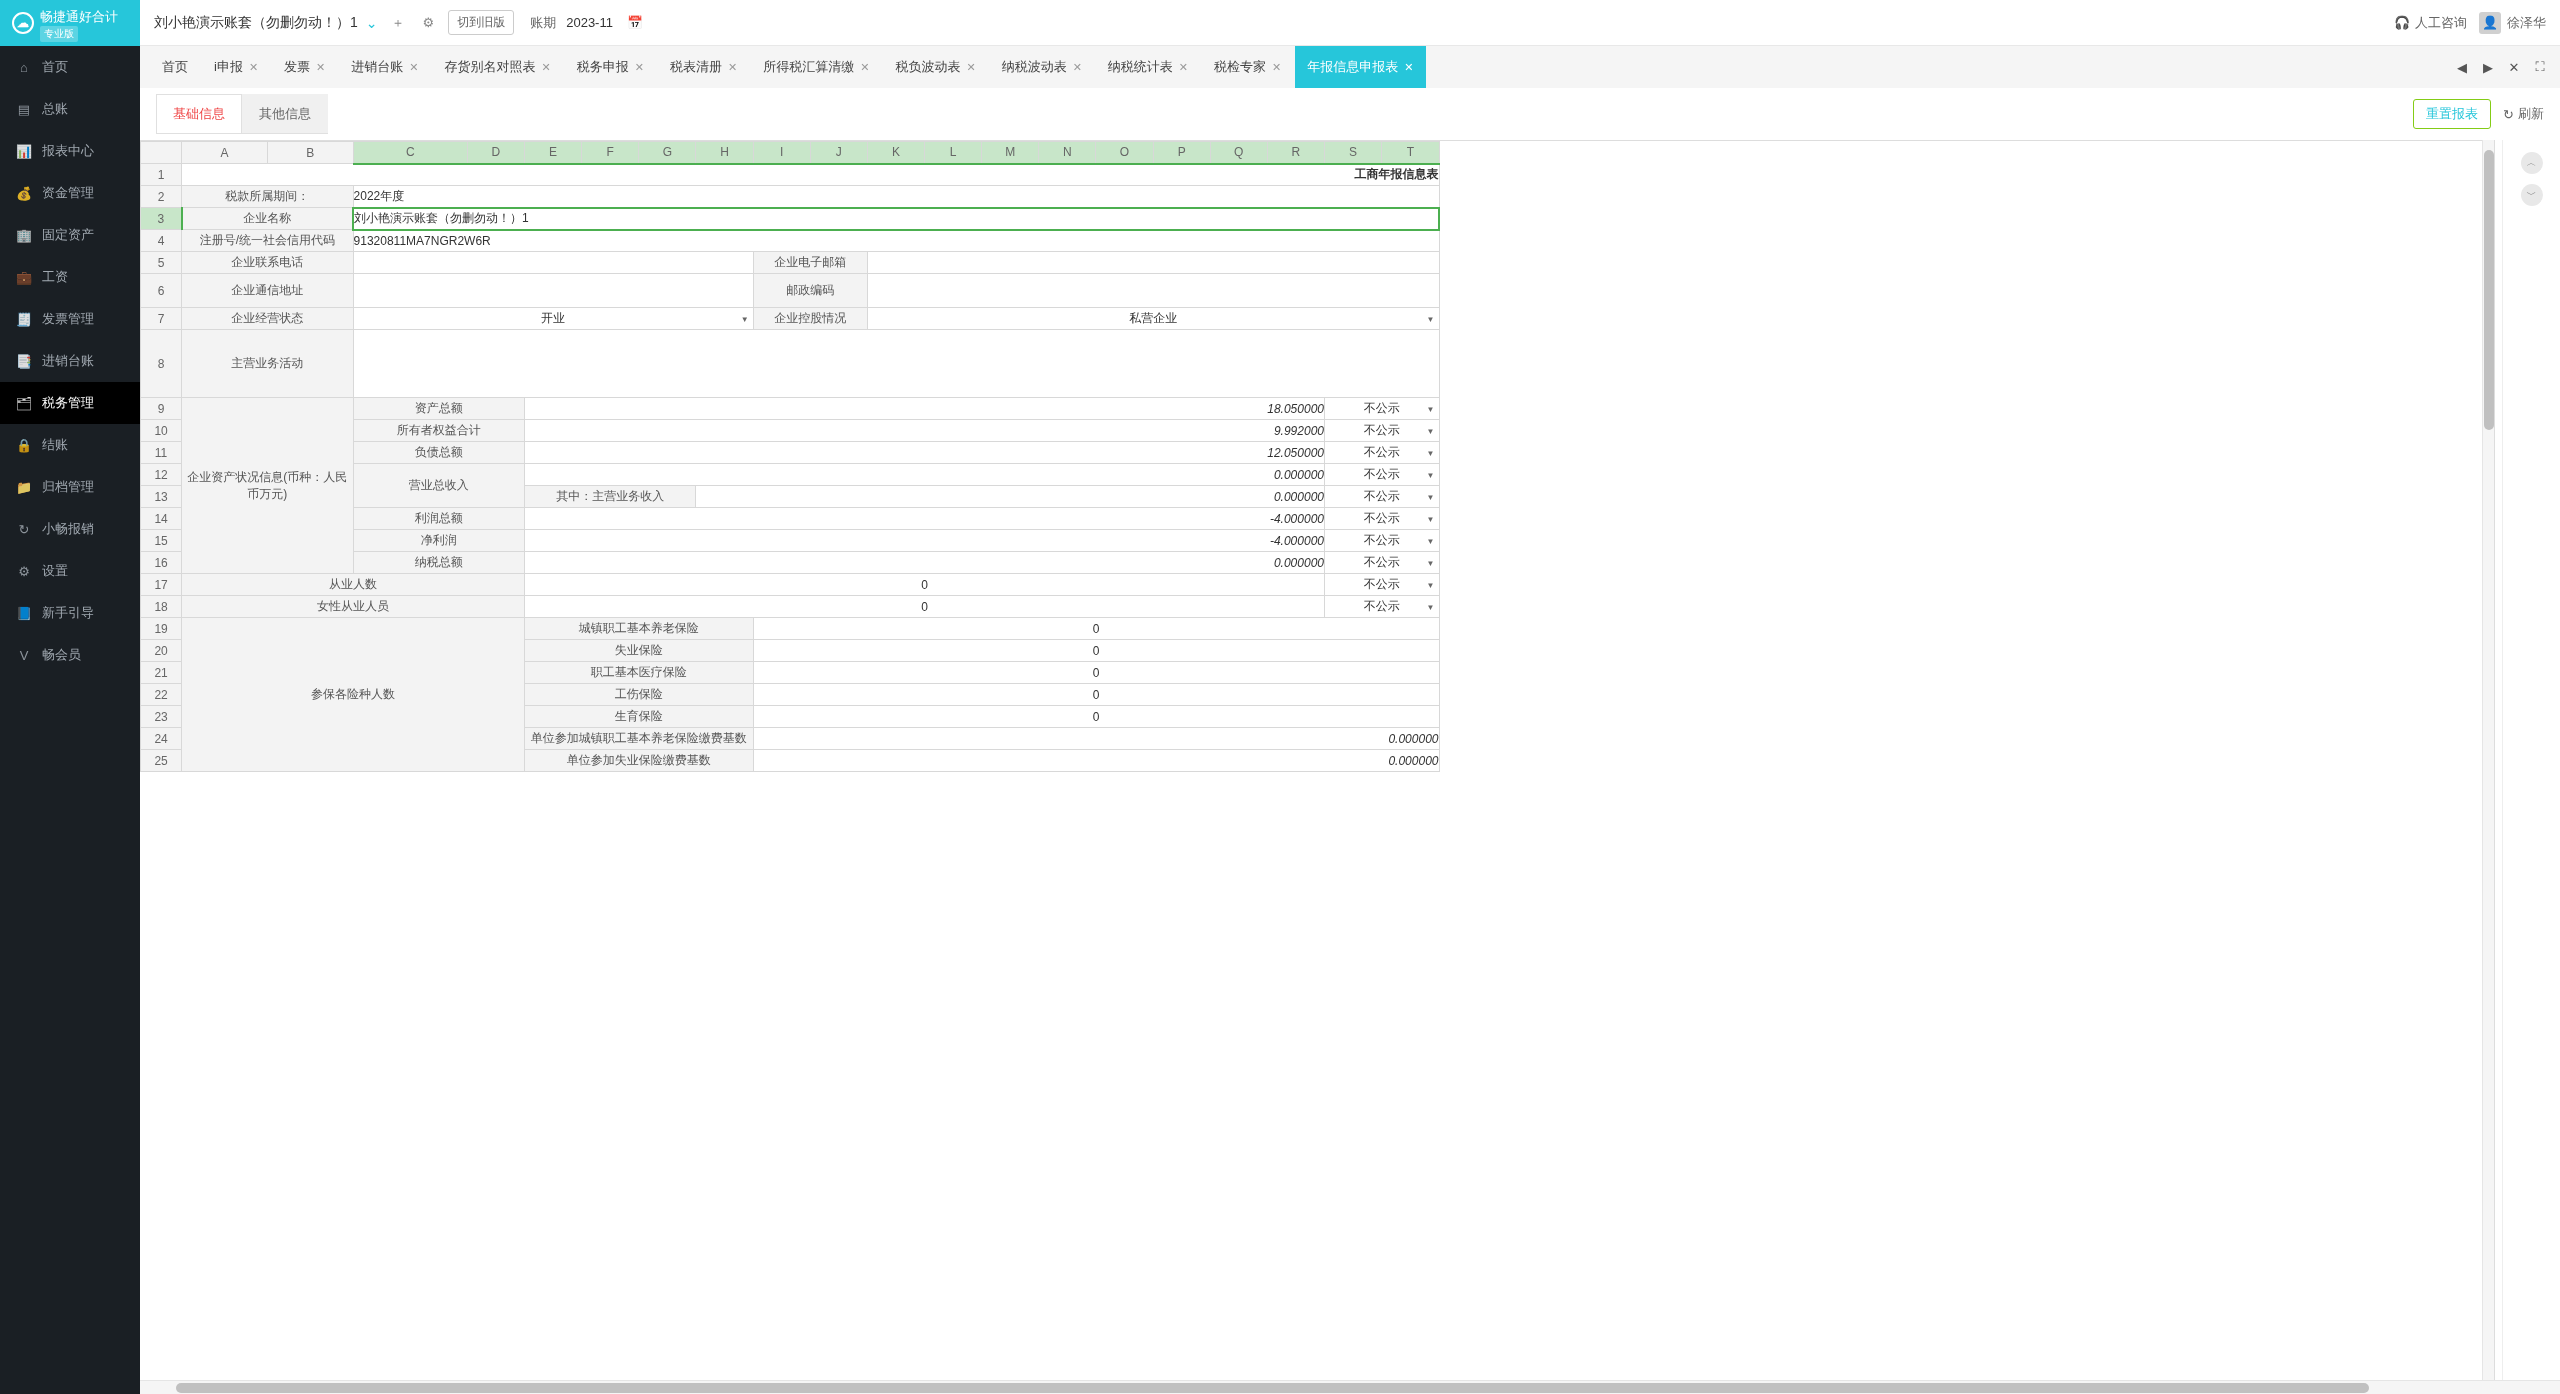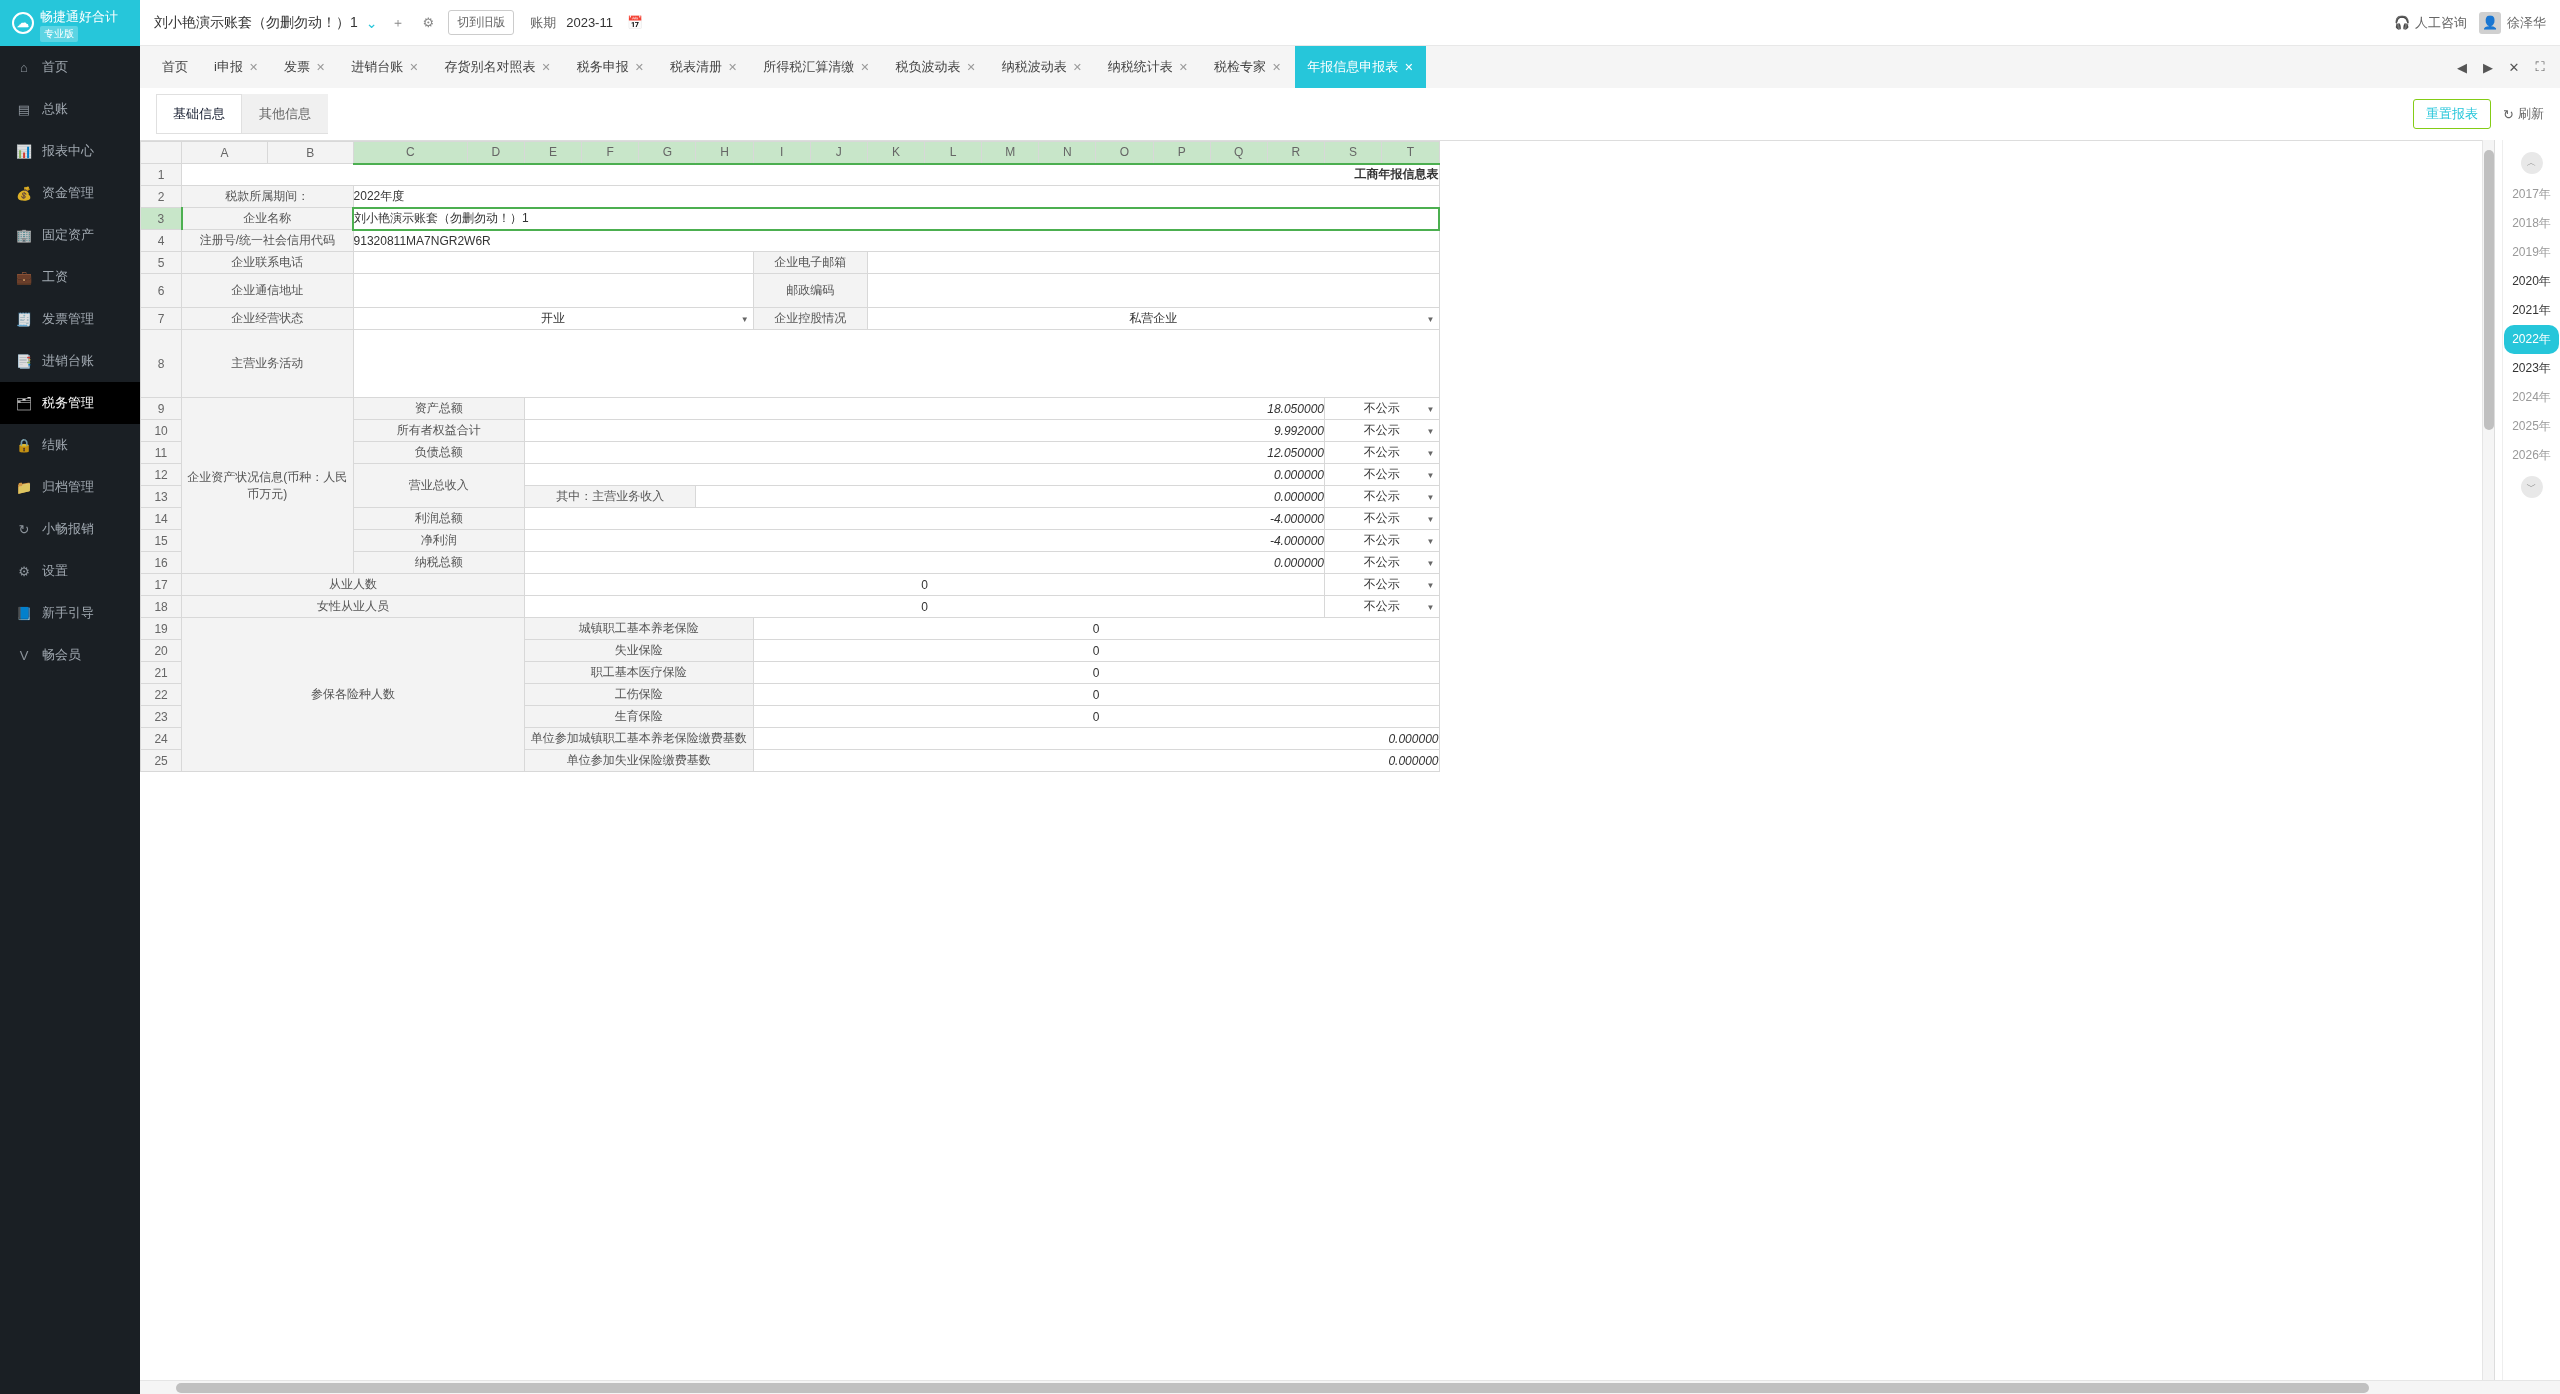--- a/index.html
+++ b/index.html
@@ -40,21 +40,21 @@
 .tab.active { background: #26c6da; color: #fff; }
 .tab .tx { font-size: 11px; color: #999; }
 .tab.active .tx { color: #fff; }
 .tab-ctrl { display: flex; align-items: center; gap: 2px; padding: 0 8px; }
 .tab-ctrl .btn { width: 24px; height: 24px; display: flex; align-items: center; justify-content: center; cursor: pointer; color: #555; }
 
 
 .toolbar { height: 52px; display: flex; align-items: center; padding: 0 16px; gap: 10px; background: #fff; }
 .subtabs { display: flex; border-bottom: 1px solid #e0e0e0; }
 .subtab { padding: 10px 16px; font-size: 13px; color: #666; cursor: pointer; border: 1px solid transparent; border-bottom: none; background: #f0f0f0; }
-.subtab.active { color: #0f172a; background: #fff; border-color: #e0e0e0; }
+.subtab.active { color: #ef4444; background: #fff; border-color: #e0e0e0; }
 .toolbar-right { margin-left: auto; display: flex; align-items: center; gap: 12px; }
 .reset-btn { border: 1px solid #84cc16; color: #26c6da; padding: 5px 12px; border-radius: 3px; font-size: 13px; cursor: pointer; background: #fff; }
 .refresh-btn { display: flex; align-items: center; gap: 4px; color: #666; cursor: pointer; font-size: 13px; }
 
 
 .sheet-wrap { flex: 1; display: flex; min-height: 0; }
 .sheet { flex: 1; overflow: auto; position: relative; border-top: 1px solid #ddd; }
 .grid { border-collapse: collapse; width: 1300px; }
 .grid th, .grid td { border: 1px solid #d8d8d8; font-size: 12px; padding: 0; height: 22px; vertical-align: middle; }
 .col-hdr { background: #f3f3f3; text-align: center; color: #666; font-weight: normal; position: sticky; top: 0; z-index: 2; }
@@ -438,32 +438,20 @@
               </tr>
             </tbody>
           </table>
       </div>
       <div class="vtrack">
         <div class="vthumb" style="top:10px;height:280px"></div>
       </div>
       <div class="rail-divider"></div>
       <div class="year-rail">
         <span class="rail-arrow">︿</span>
-        <div id="year-list">
-            <div class="year-item">2017年</div>
-            <div class="year-item">2018年</div>
-            <div class="year-item">2019年</div>
-            <div class="year-item enabled">2020年</div>
-            <div class="year-item enabled">2021年</div>
-            <div class="year-item enabled active">2022年</div>
-            <div class="year-item enabled">2023年</div>
-            <div class="year-item">2024年</div>
-            <div class="year-item">2025年</div>
-            <div class="year-item">2026年</div>
-          </div>
         <span class="rail-arrow">﹀</span>
       </div>
     </div>
 
     <div class="hscroll">
       <div class="track">
           <div class="thumb" style="left:0;width:92%"></div>
         </div>
     </div>
   </div>

